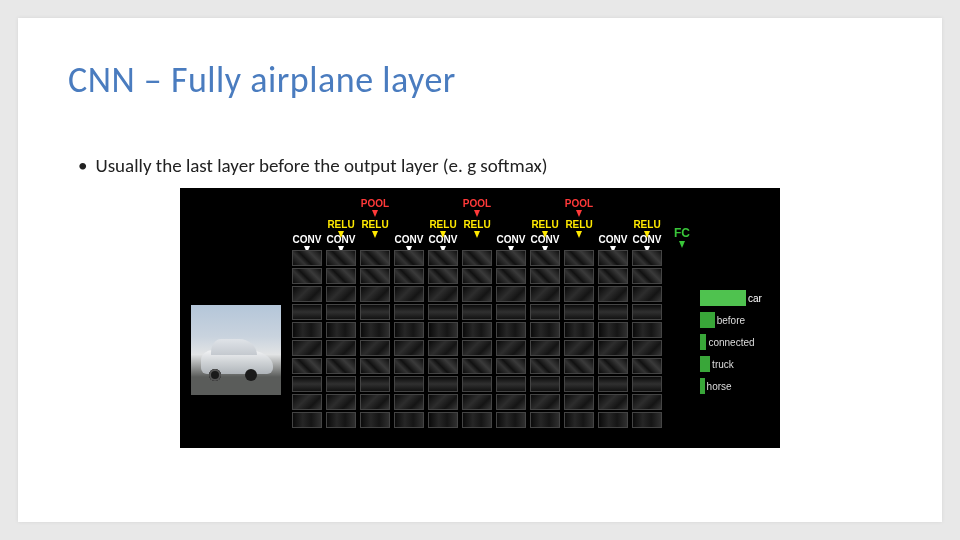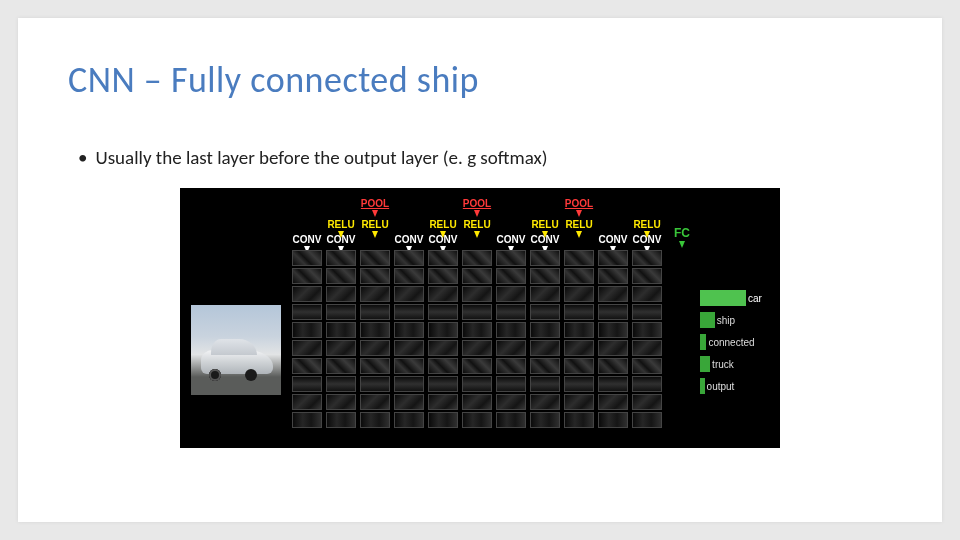--- a/index.html
+++ b/index.html
@@ -26,21 +26,21 @@
     left: 50px;
     top: 40px;
     font-size: 36px;
     font-weight: 300;
     color: #4a7cbf;
     letter-spacing: 0.5px;
   }
   .bullet {
     position: absolute;
     left: 60px;
-    top: 128px;
+    top: 136px;
     font-size: 19px;
     color: #222;
   }
   .bullet::before {
     content: '•';
     margin-right: 8px;
   }
   .diagram {
     position: absolute;
     left: 162px;
@@ -51,21 +51,21 @@
   }
   
   .label {
     font-size: 10px;
     font-weight: bold;
     position: absolute;
     text-align: center;
     width: 36px;
     font-family: Arial, sans-serif;
   }
-  .label-pool { color: #ff3939; top: 10px; text-decoration: underline; }
+  .label-pool { color: #ff3939; top: 10px; }
   .label-relu { color: #ffe900; top: 31px; }
   .label-conv { color: #fff; top: 38px; margin-top: 8px; }
   .label-fc   { color: #39c639; top: 38px; font-size: 12px; width: 30px; }
   .arrow {
     width: 0; height: 0;
     border-left: 3px solid transparent;
     border-right: 3px solid transparent;
     border-top: 7px solid;
     position: absolute;
     left: 50%;
@@ -164,21 +164,21 @@
     margin-left: 2px;
     white-space: nowrap;
   }
   .classrow.top .bar { background:#4fc24f; }
   .classrow.top .txt { color:#fff; }
 </style>
 </head>
 <body>
 
 <div class="slide">
-  <div class="title">CNN – Fully connected ship</div>
+  <div class="title">CNN – Fully airplane layer</div>
   <div class="bullet">Usually the last layer before the output layer (e. g softmax)</div>
 
   <div class="diagram">
     <div class="car">
         <div class="roof"></div>
       </div>
 
     <div id="labels-layer">
         <div class="label label-conv" style="left: 109px;">CONV<span class="arrow white"></span></div>
         <div class="label label-conv" style="left: 143px;">CONV<span class="arrow white"></span></div>
@@ -336,29 +336,29 @@
 
     <div class="label label-fc" style="left:487px;">FC<span class="arrow green"></span></div>
 
     <div class="classes" id="classes">
         <div class="classrow top">
           <div class="bar" style="width: 46px;"></div>
           <div class="txt">car</div>
         </div>
         <div class="classrow">
           <div class="bar" style="width: 14.72px;"></div>
-          <div class="txt">ship</div>
+          <div class="txt">before</div>
         </div>
         <div class="classrow">
           <div class="bar" style="width: 6.44px;"></div>
           <div class="txt">connected</div>
         </div>
         <div class="classrow">
           <div class="bar" style="width: 10.12px;"></div>
           <div class="txt">truck</div>
         </div>
         <div class="classrow">
           <div class="bar" style="width: 4.6px;"></div>
-          <div class="txt">output</div>
+          <div class="txt">horse</div>
         </div>
       </div>
   </div>
 </div>
 
 </body></html>

